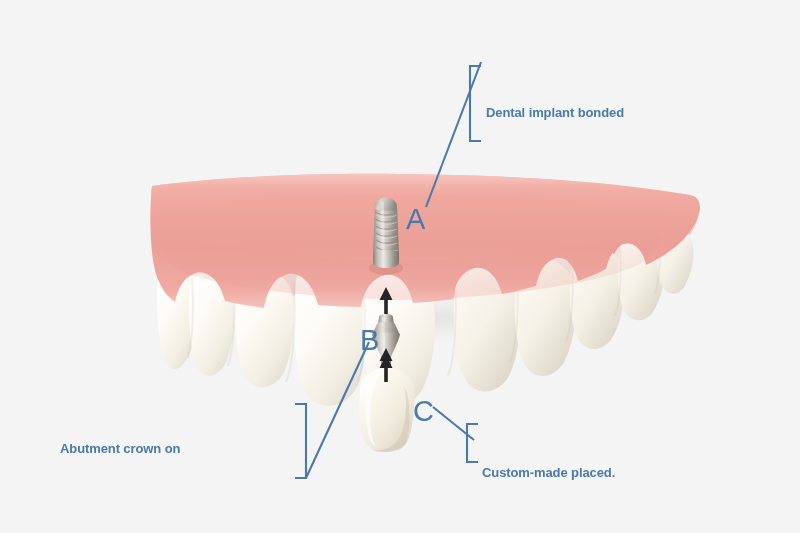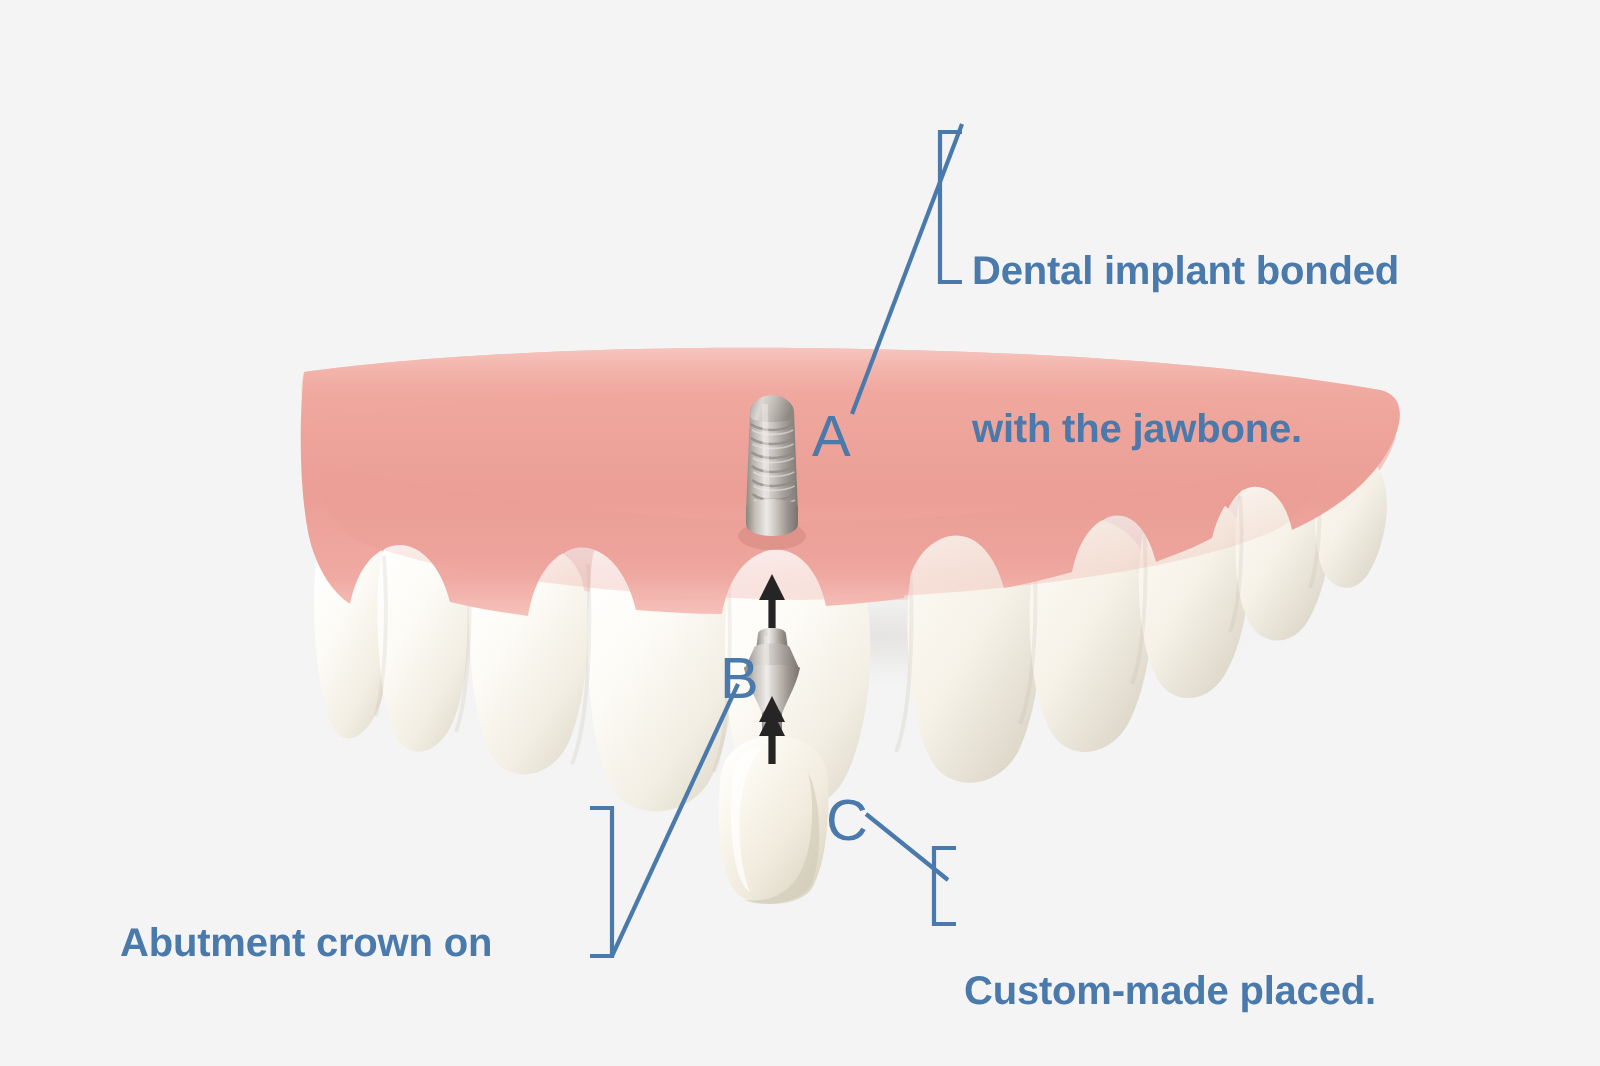--- a/index.html
+++ b/index.html
@@ -22,21 +22,21 @@
   }
   #stage svg {
     display: block;
     width: 800px;
     height: 533px;
   }
   .callout-text {
     position: absolute;
     color: #4a79ab;
     font-weight: bold;
-    font-size: 20px;
+    font-size: 13px;
     line-height: 1.32;
     letter-spacing: -0.1px;
     white-space: pre;
   }
   #label-a-text { left: 486px; top: 70px; }
   #label-b-text { left: 60px; top: 406px; text-align: left; }
   #label-c-text { left: 482px; top: 430px; }
   .letter {
     position: absolute;
     color: #4a79ab;
@@ -402,21 +402,20 @@
 
     <line x1="433" y1="407" x2="474" y2="440"></line>
 
     <path d="M 478,424 L 467,424 L 467,462 L 478,462"></path>
   </g>
 </svg>
 </div>
 
 <div class="callout-text" id="label-a-text">
   <div>Dental implant bonded</div>
-  <div>with the jawbone.</div>
 </div>
 
 <div class="callout-text" id="label-b-text">
   <div>Abutment crown on</div>
   
 </div>
 
 <div class="callout-text" id="label-c-text">
   <div>Custom-made placed.</div>
 </div>

